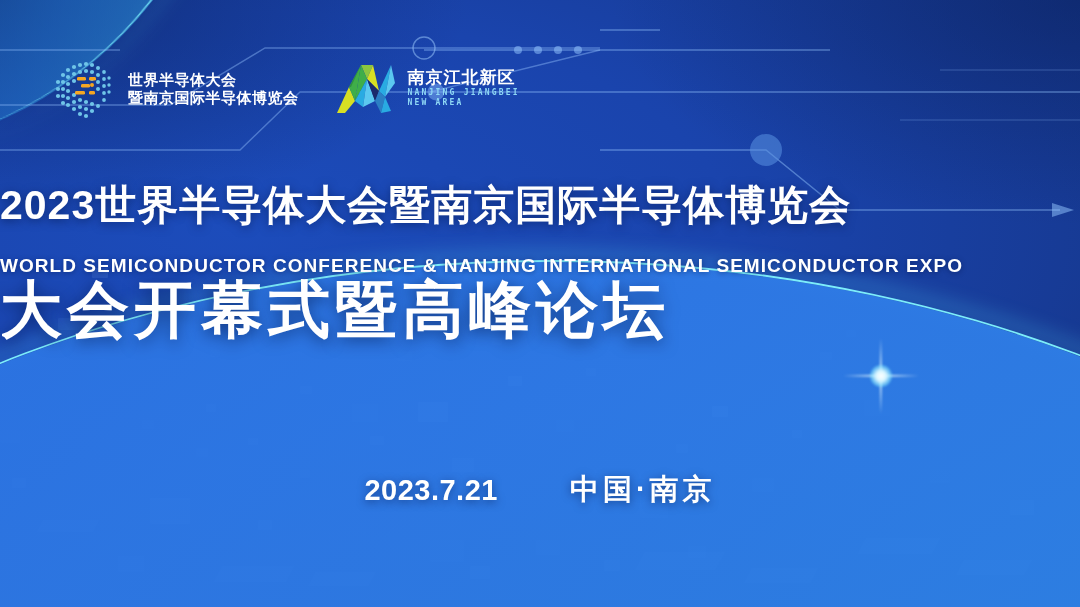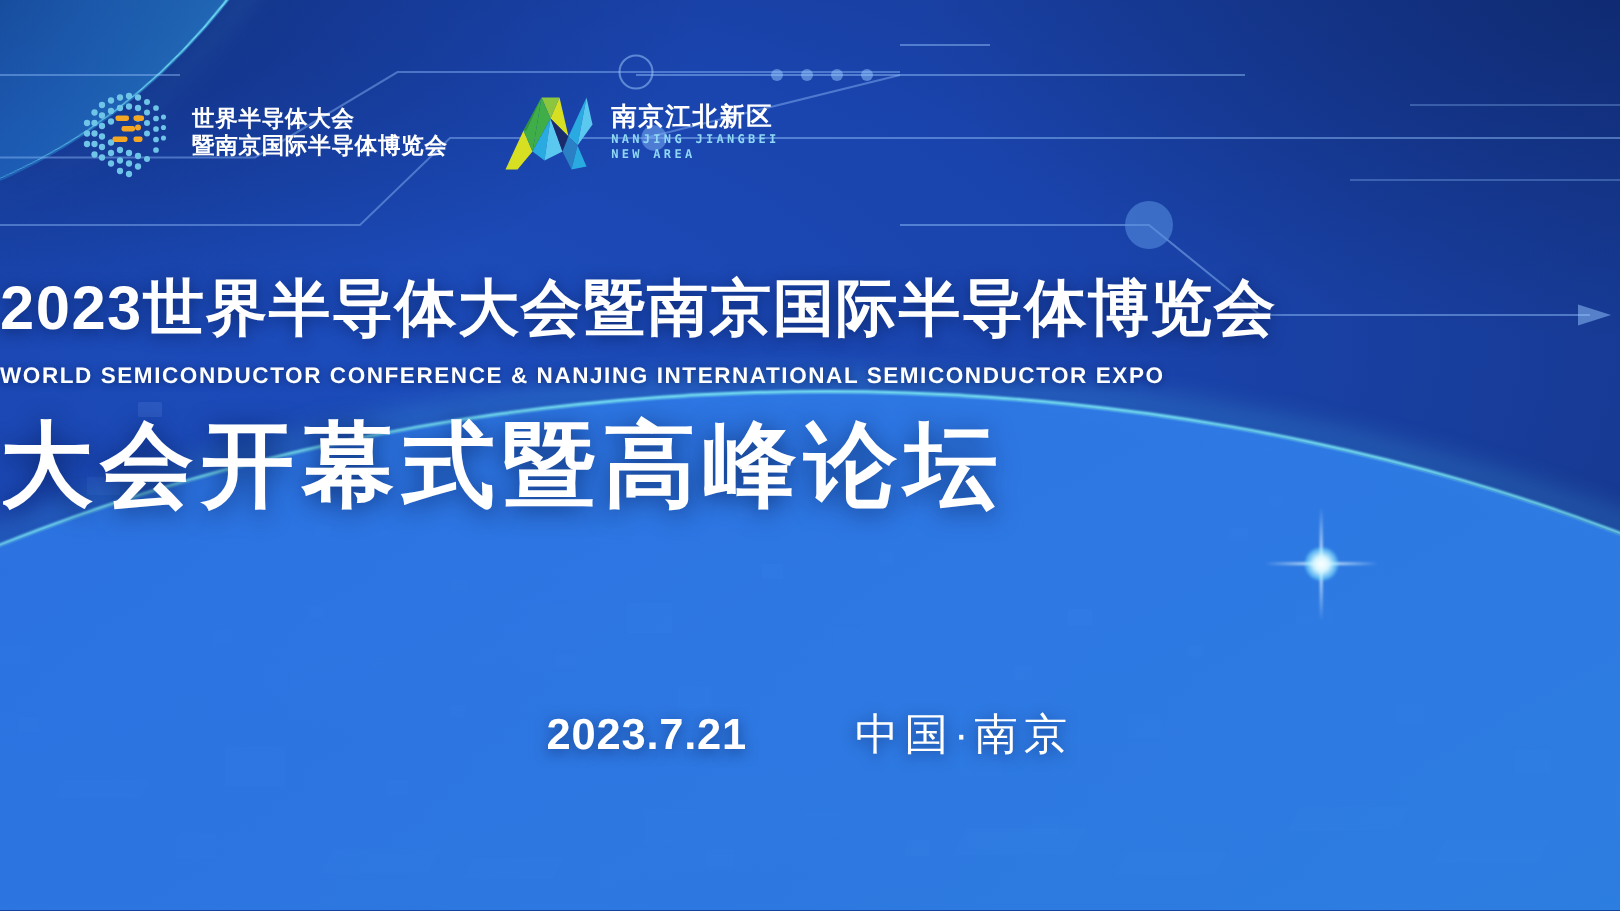--- a/index.html
+++ b/index.html
@@ -134,22 +134,22 @@
   
   .headline{
     position:absolute;left:0;right:0;top:178px;text-align:left;
   }
   .headline .cn{
     font-size:41px;font-weight:bold;color:#ffffff;letter-spacing:1px;
     text-shadow:0 2px 10px rgba(4,20,70,.55);
     white-space:nowrap;
   }
   .headline .en{
-    margin-top:9px;
-    font-size:15px;font-weight:bold;color:#ffffff;letter-spacing:1.05px;
+    margin-top:22px;
+    font-size:19px;font-weight:bold;color:#ffffff;letter-spacing:1.05px;
     white-space:nowrap;
     text-shadow:0 1px 5px rgba(4,20,70,.5);
   }
 
   .subhead{
     position:absolute;left:0;right:0;top:268px;text-align:left;
   }
   .subhead .txt{
     font-size:62px;font-weight:bold;color:#ffffff;letter-spacing:5px;
     white-space:nowrap;
@@ -158,21 +158,21 @@
 
   .footline{
     position:absolute;left:0;right:0;top:470px;text-align:center;
     display:flex;align-items:center;justify-content:center;gap:52px;
   }
   .footline .date{
     font-size:29px;font-weight:bold;color:#ffffff;letter-spacing:.5px;
     text-shadow:0 2px 9px rgba(4,18,66,.5);
   }
   .footline .place{
-    font-size:29px;font-weight:normal;color:#ffffff;letter-spacing:4px;
+    font-size:29px;font-weight:bold;color:#ffffff;letter-spacing:4px;
     text-shadow:0 2px 9px rgba(4,18,66,.5);
     margin-left:20px;
   }
 </style>
 </head>
 <body>
 
 <div id="stage">
 
   <div class="bg vignette"></div>

